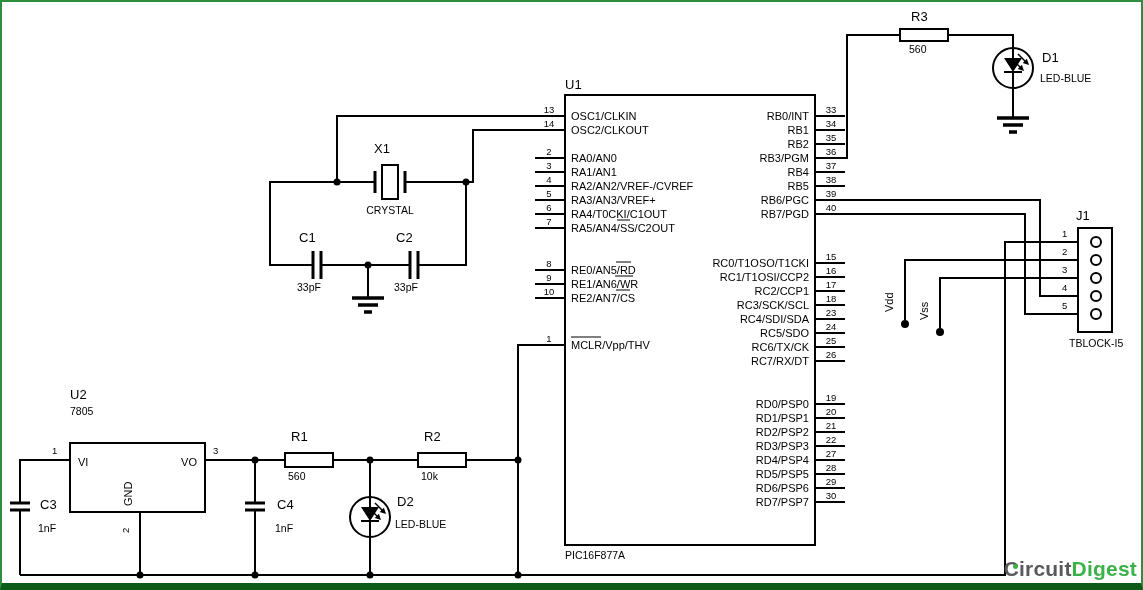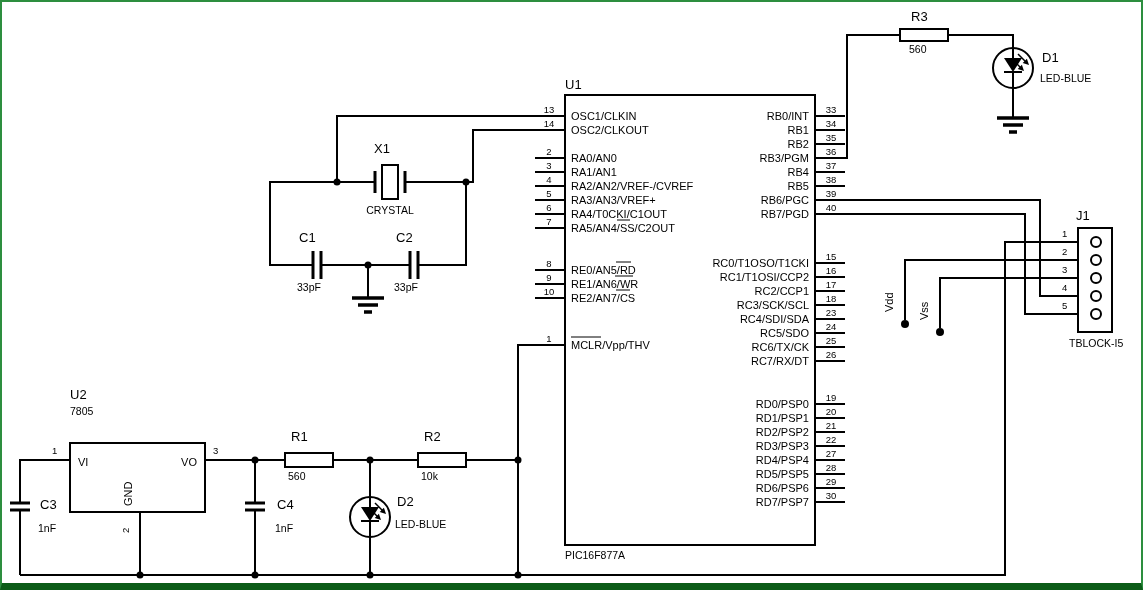--- a/index.html
+++ b/index.html
@@ -301,13 +301,17 @@
       <line class="wire" x1="370" y1="521" x2="370" y2="537"></line>
       <line class="arr" x1="375" y1="503" x2="382.5" y2="510.5"></line>
       <polygon class="arrh" points="386,514 379.7,511.9 383.9,507.7"></polygon>
       <line class="arr" x1="371" y1="510" x2="377.5" y2="516.5"></line>
       <polygon class="arrh" points="381,520 374.7,517.9 378.9,513.7"></polygon>
     </g>
     <text class="ref" x="397" y="506">D2</text>
     <text class="part" x="395" y="528">LED-BLUE</text>
   </svg>
 
+  <div class="logo">
+    <span class="logo-circuit">Circuit</span><span class="logo-digest">Digest</span>
+    <span class="logo-dot"></span>
+  </div>
 </div>
 
 </body></html>

